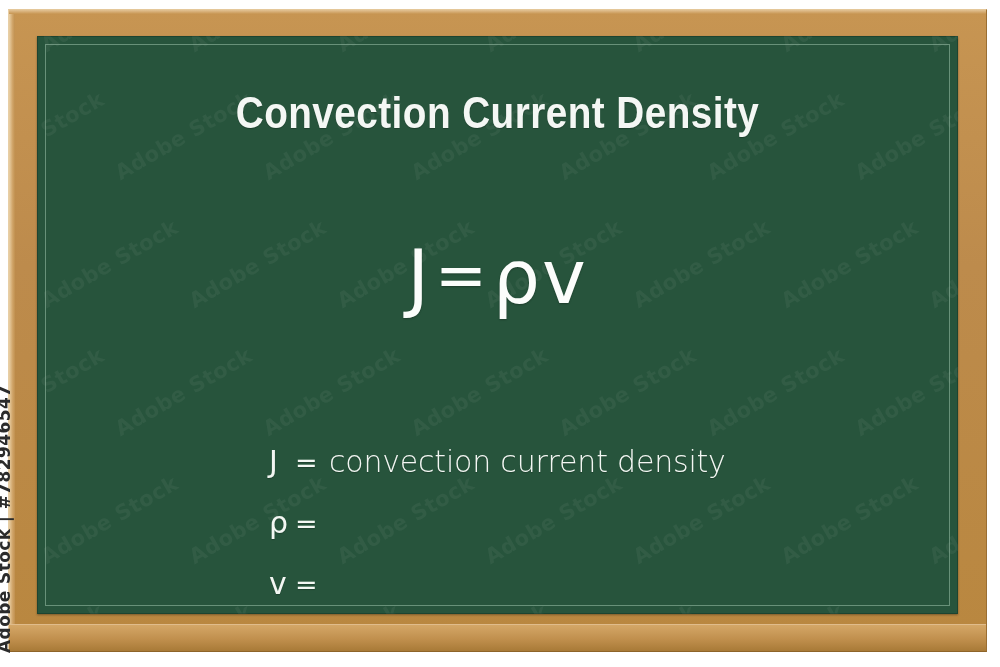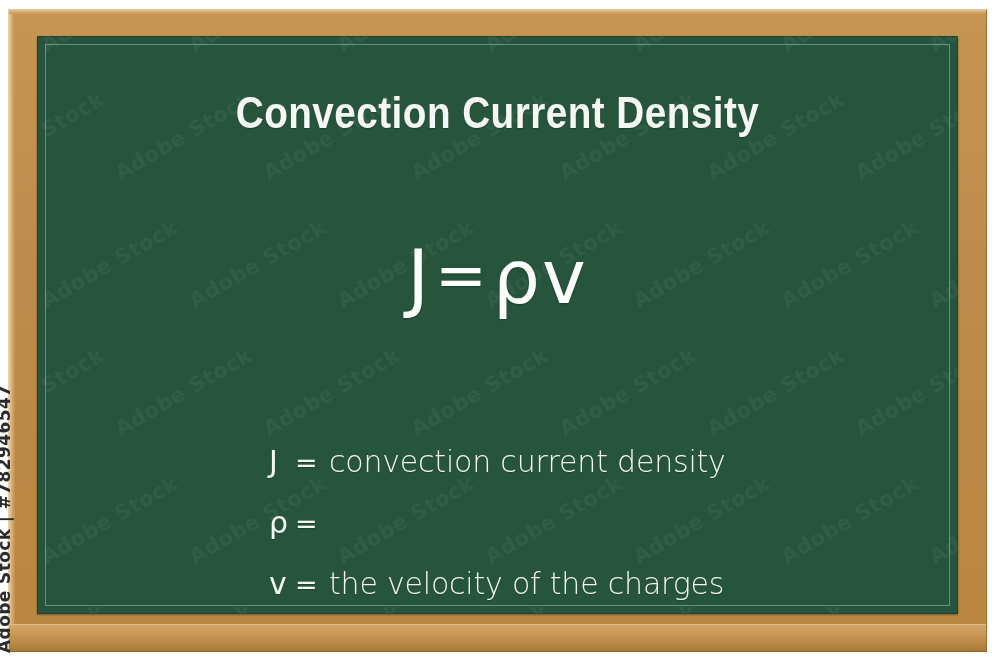--- a/index.html
+++ b/index.html
@@ -273,21 +273,20 @@
           </div>
 
           <div class="def-row">
             <span class="def-sym">ρ</span>
             <span class="def-eq">=</span>
           </div>
 
           <div class="def-row">
             <span class="def-sym">v</span>
             <span class="def-eq">=</span>
-            <span class="def-text">the velocity of the charges</span>
           </div>
 
         </div>
       </div>
     </div>
   </div>
 
   <div id="stock-watermark">
     <div id="stock-watermark-text">Adobe Stock | #782946547</div>
   </div>

